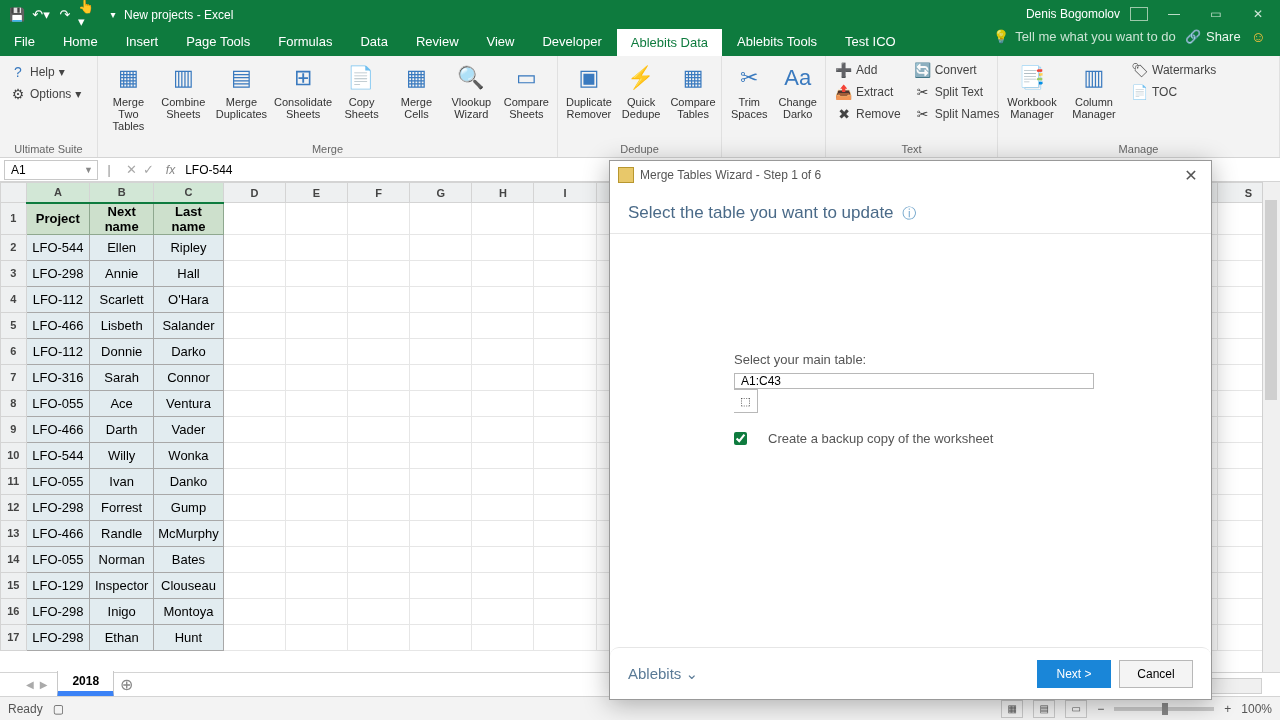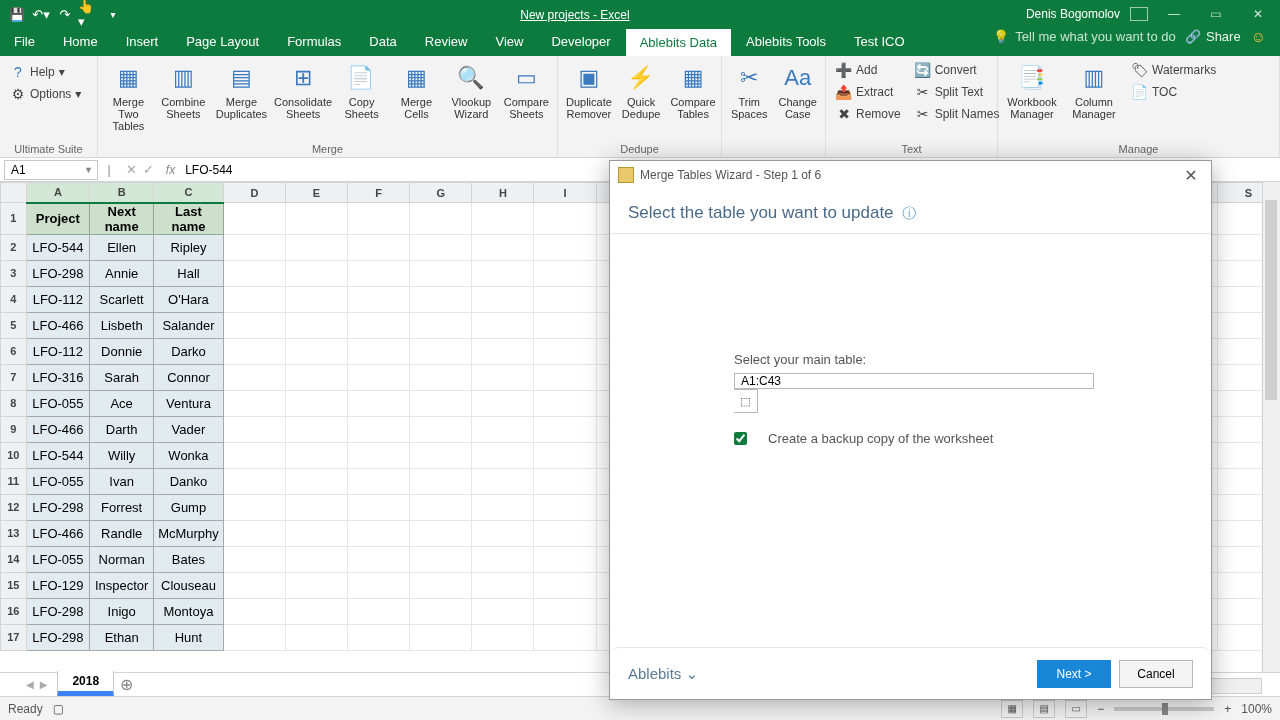--- a/index.html
+++ b/index.html
@@ -2,21 +2,21 @@
 <html><head>
 <meta charset="utf-8">
 <style>
 * { margin:0; padding:0; box-sizing:border-box; font-family:"Segoe UI",Arial,sans-serif; }
 body { width:1280px; height:720px; background:#fff; overflow:hidden; font-size:12px; position:relative; }
 
 
 .titlebar { height:28px; background:#0e7b3e; color:#fff; display:flex; align-items:center; }
 .qat { display:flex; align-items:center; gap:2px; padding-left:6px; }
 .qat-btn { width:22px; height:22px; display:flex; align-items:center; justify-content:center; color:#fff; font-size:13px; cursor:pointer; }
-.title-center { flex:1; text-align:center; font-size:12px; padding-top:1px;text-decoration:underline; }
+.title-center { flex:1; font-size:12px; padding-top:1px; }
 .title-right { display:flex; align-items:center; gap:10px; padding-right:6px; }
 .winbtn { width:32px; height:24px; display:flex; align-items:center; justify-content:center; color:#d0e8d8; font-size:12px; cursor:pointer; }
 
 
 .ribbon-tabs { height:28px; background:#0e7b3e; display:flex; align-items:flex-start; color:#fff; font-size:13px; padding-left:0; gap:0; }
 .rtab { padding:6px 14px; cursor:pointer; }
 .rtab.sel { background:#fff; color:#0e7b3e; border:1px solid #0e7b3e; border-bottom:none; }
 .ribbon-right { margin-left:auto; display:flex; align-items:center; gap:10px; padding-right:14px; color:#eaf6ee; }
 .tell-me { display:flex; align-items:center; gap:6px; opacity:.85; }
 .share-btn { display:flex; align-items:center; gap:4px; cursor:pointer; }
@@ -110,21 +110,21 @@
     <div class="winbtn">—</div>
     <div class="winbtn">▭</div>
     <div class="winbtn">✕</div>
   </div>
 </div>
 
 <div class="ribbon-tabs">
   <div class="rtab">File</div>
   <div class="rtab">Home</div>
   <div class="rtab">Insert</div>
-  <div class="rtab">Page Layout</div>
+  <div class="rtab">Page Tools</div>
   <div class="rtab">Formulas</div>
   <div class="rtab">Data</div>
   <div class="rtab">Review</div>
   <div class="rtab">View</div>
   <div class="rtab">Developer</div>
   <div class="rtab sel">Ablebits Data</div>
   <div class="rtab">Ablebits Tools</div>
   <div class="rtab">Test ICO</div>
   <div class="ribbon-right">
     <div class="tell-me">
@@ -220,21 +220,21 @@
   <div class="group" style="width:104px;">
     <div class="group-body" id="trim-btns">
         <div class="big-btn">
           <div class="big-icon ico-blue">✂</div>
           <span style="white-space:pre-line">Trim
 Spaces</span>
         </div>
         <div class="big-btn">
           <div class="big-icon ico-blue">Aa</div>
           <span style="white-space:pre-line">Change
-Case</span>
+Darko</span>
         </div>
       </div>
     <div class="group-label"></div>
   </div>
 
   <div class="group" style="width:172px;">
     <div class="group-body">
       <div class="split-col" id="text-col1">
           <div class="small-btn">
             <span class="ico">➕</span>

